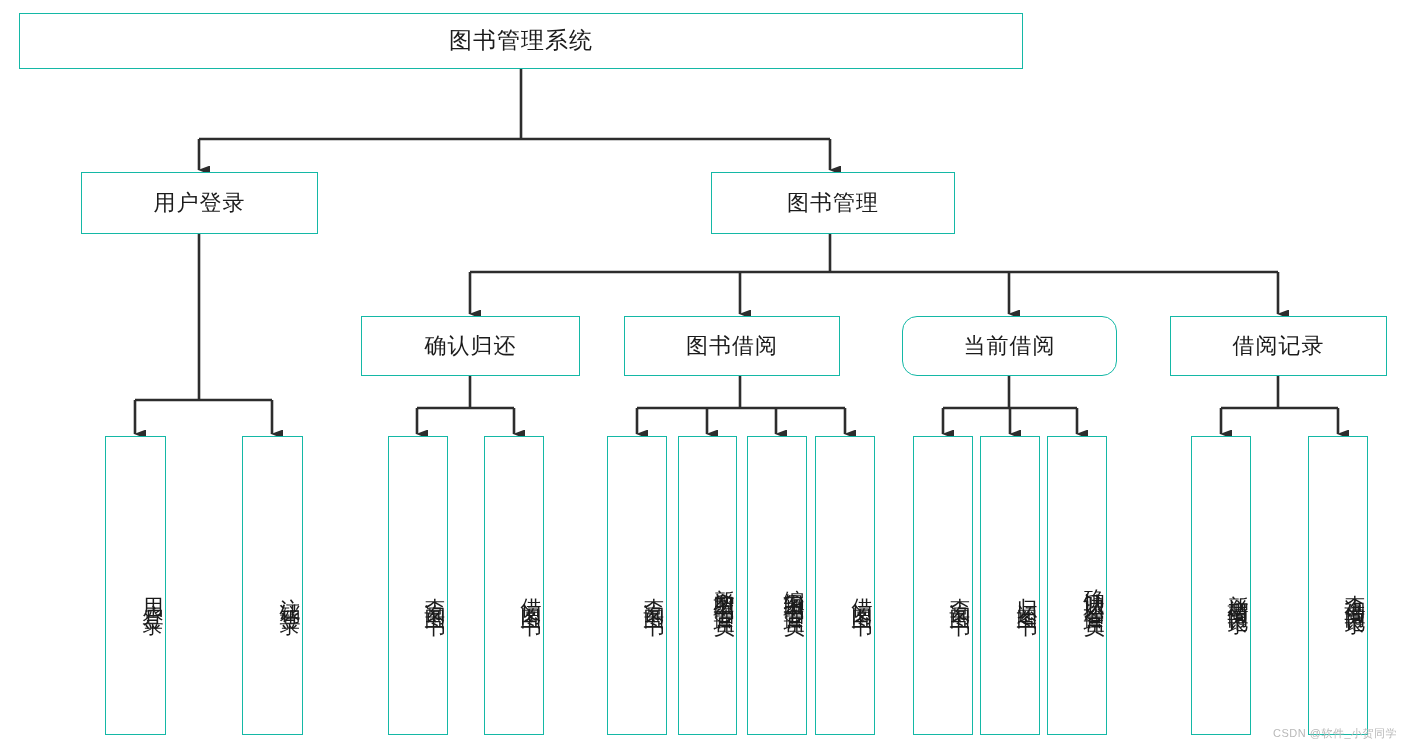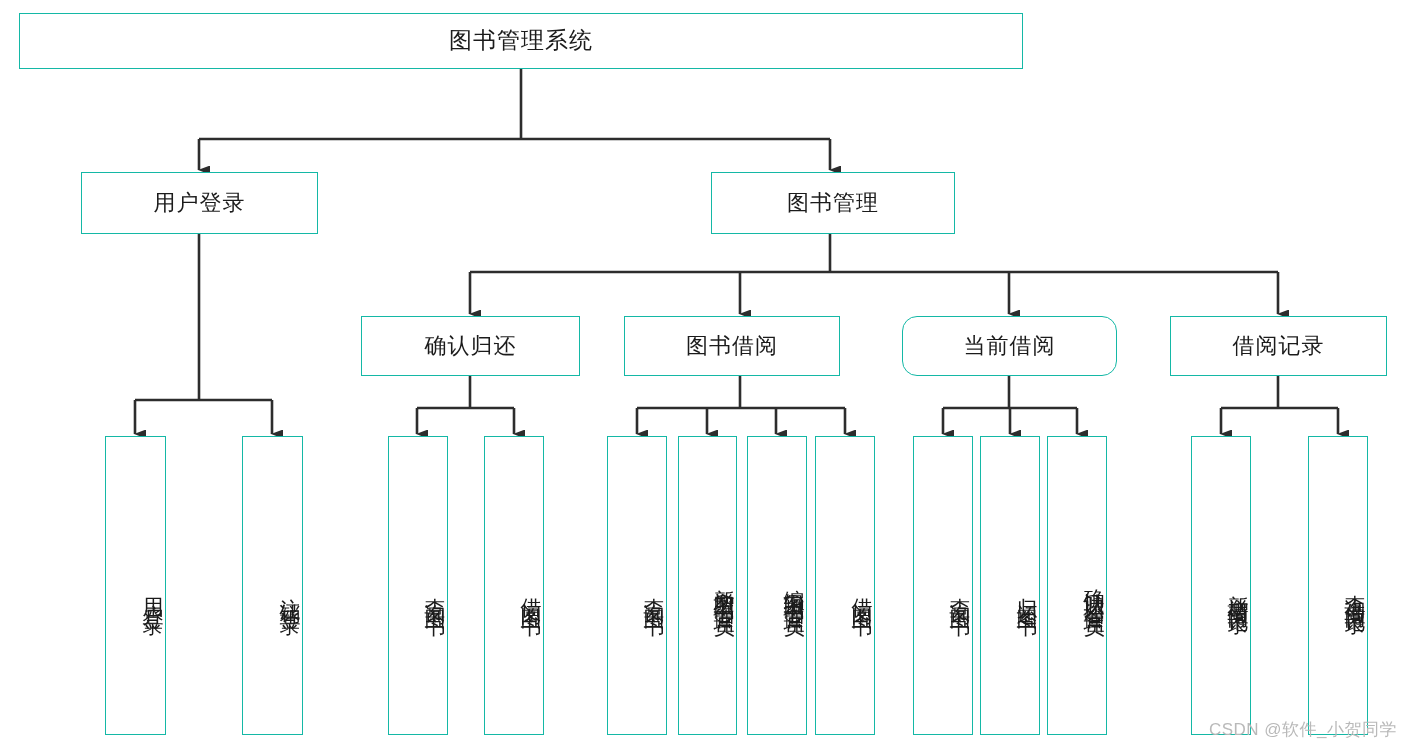--- a/index.html
+++ b/index.html
@@ -56,21 +56,21 @@
     padding-top: 8px;
     letter-spacing: 4px;
   }
   .node .lbl {
     display: block;
   }
   .watermark {
     position: absolute;
     right: 8px;
     bottom: 6px;
-    font-size: 17px;
+    font-size: 11px;
     color: #b9b9b9;
     letter-spacing: 0.5px;
     white-space: nowrap;
   }
 </style>
 </head>
 <body>
 
 <div id="canvas">
 

